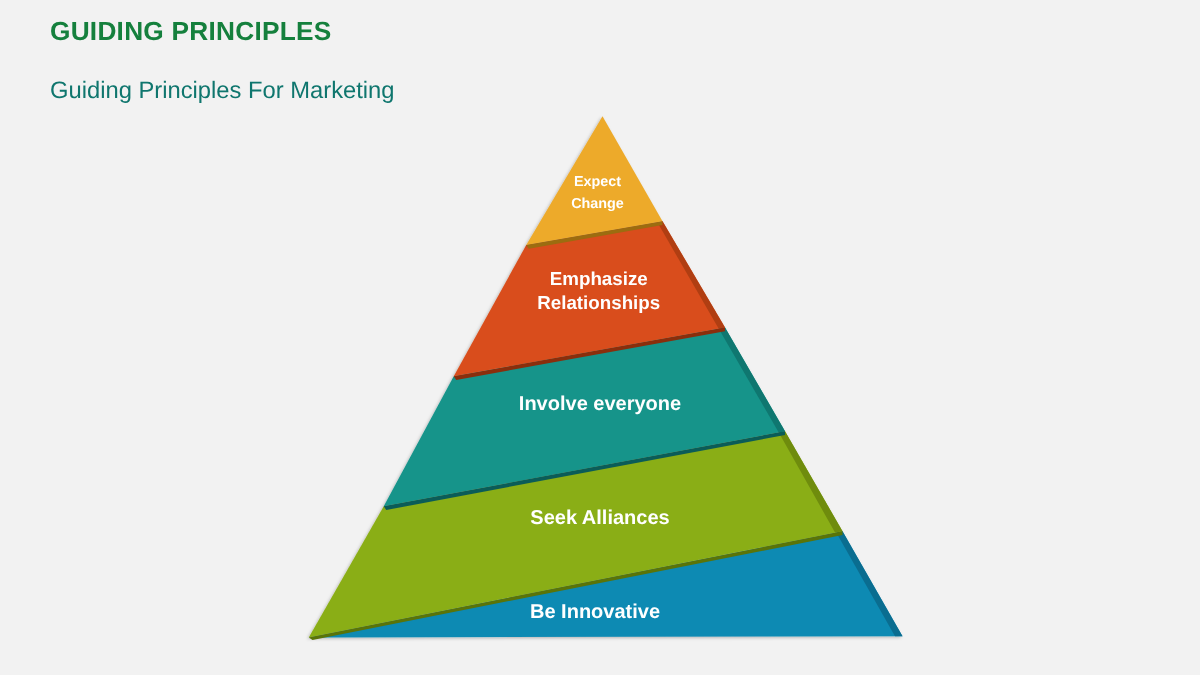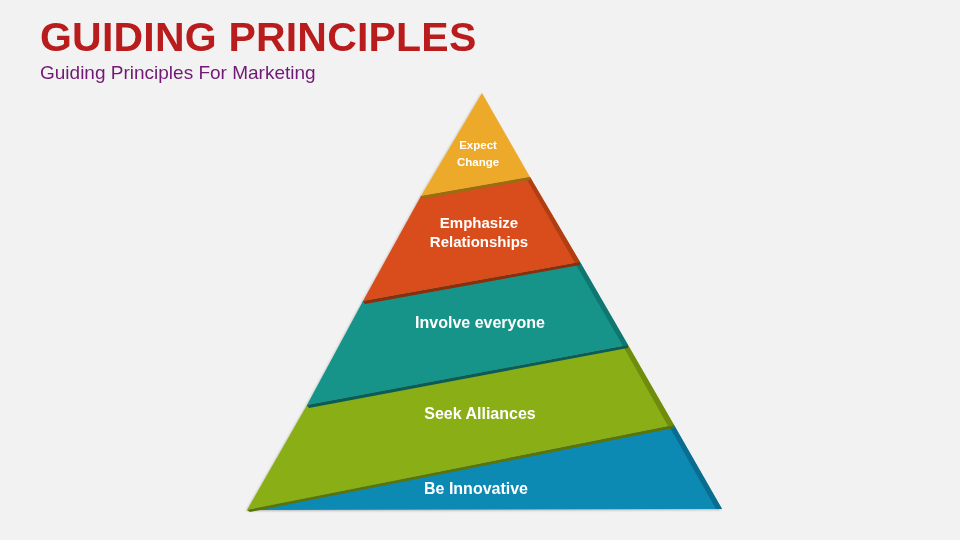--- a/index.html
+++ b/index.html
@@ -4,26 +4,26 @@
   <style>
     html, body { margin: 0; padding: 0; }
     body {
       width: 960px; height: 540px; overflow: hidden;
       background: #f2f2f2;
       font-family: "Liberation Sans", "DejaVu Sans", sans-serif;
       position: relative;
     }
     .title {
       position: absolute; left: 40px; top: 14px;
-      font-size: 41px; font-weight: bold; color: #b91c1c;
+      font-size: 21px; font-weight: bold; color: #15803d;
       letter-spacing: 0.2px; margin: 0;
     }
     .subtitle {
       position: absolute; left: 40px; top: 62px;
-      font-size: 19px; color: #701a75; margin: 0;
+      font-size: 19px; color: #0f766e; margin: 0;
     }
     svg.pyramid { position: absolute; left: 0; top: 0; }
     .lbl {
       font-family: "Liberation Sans", "DejaVu Sans", sans-serif;
       font-weight: bold; fill: #ffffff;
     }
   </style>
 </head>
 <body>
 

